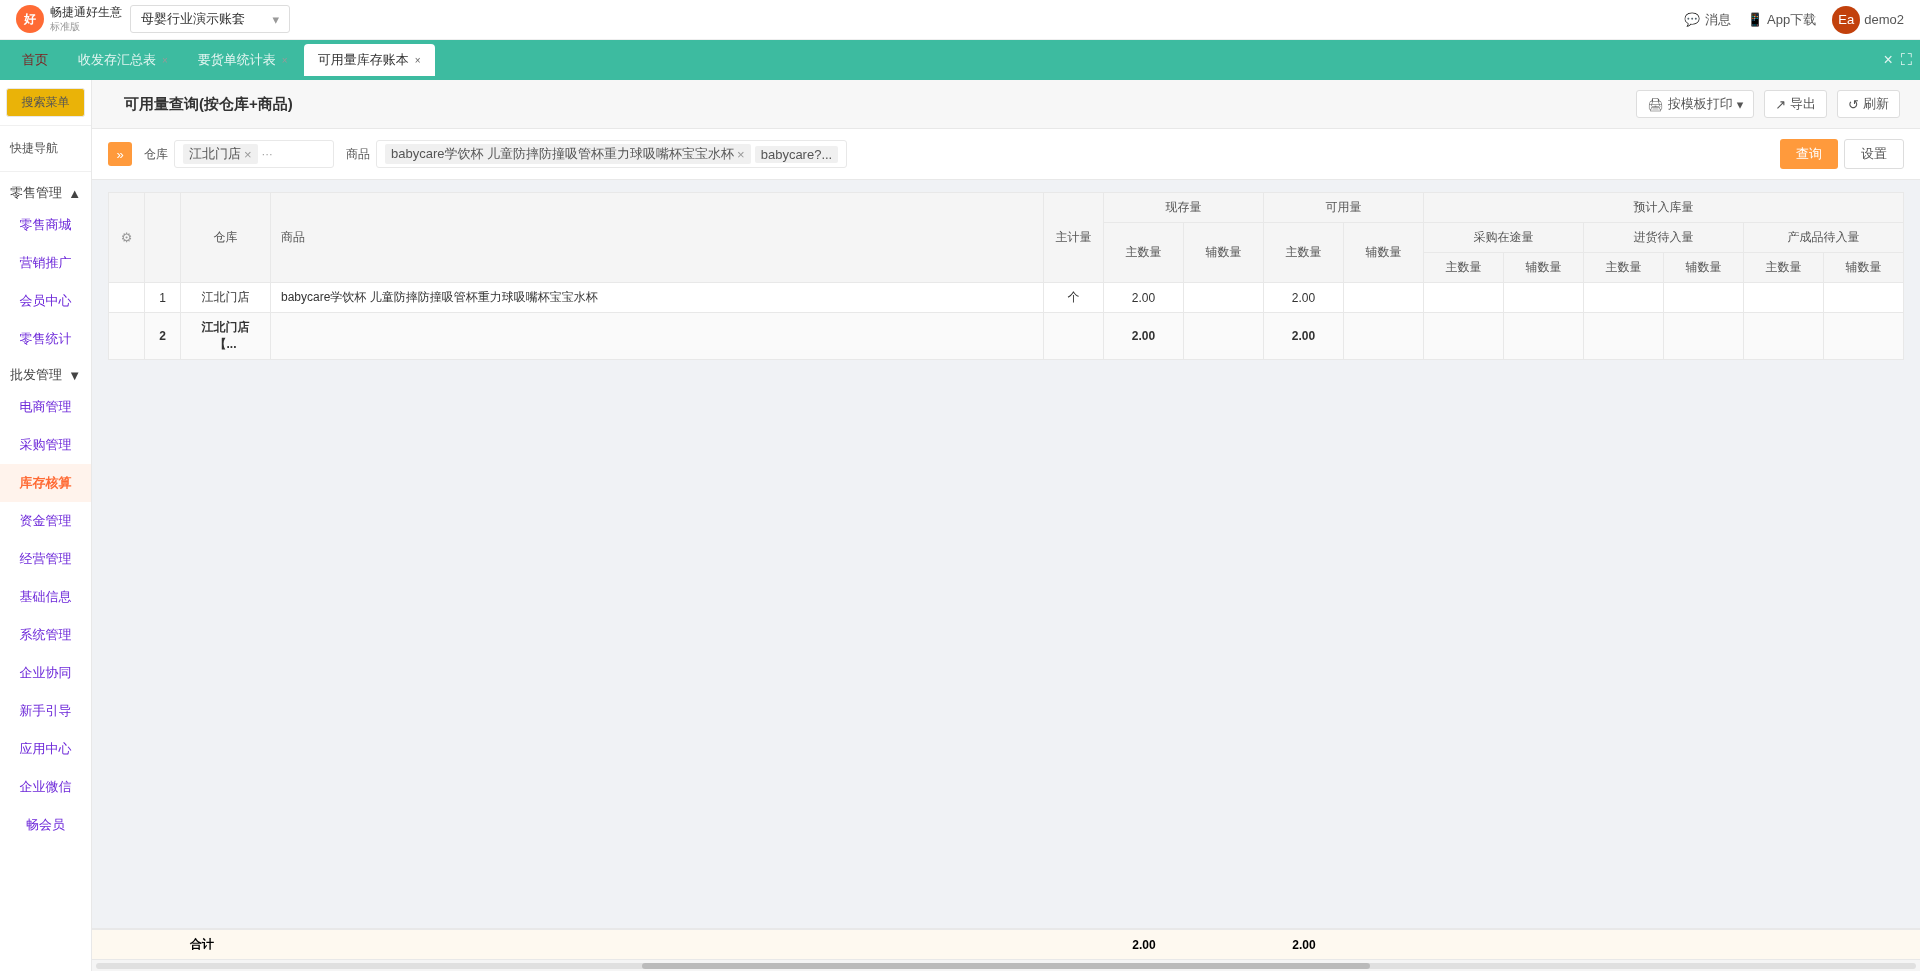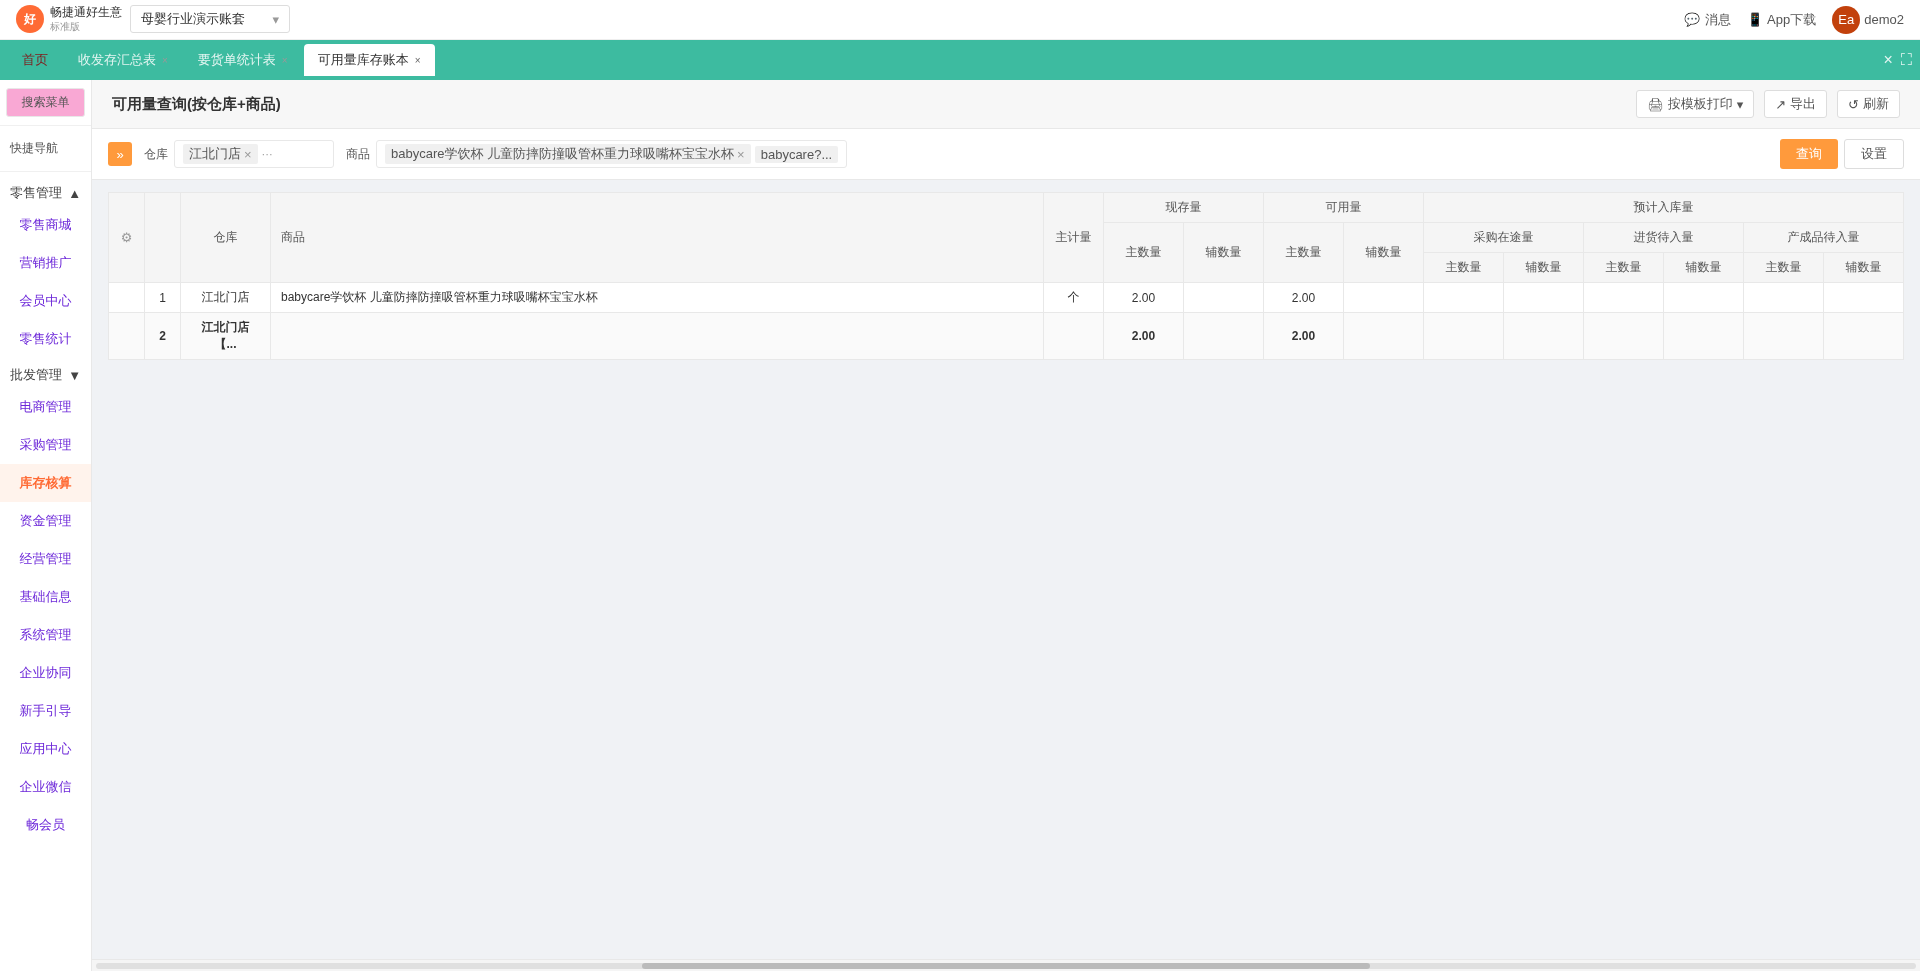--- a/index.html
+++ b/index.html
@@ -62,21 +62,21 @@
     .sidebar {
       width: 92px;
       background: #fff;
       border-right: 1px solid #e8e8e8;
       display: flex;
       flex-direction: column;
       flex-shrink: 0;
       overflow-y: auto;
     }
     .sidebar-search { padding: 8px 6px; border-bottom: 1px solid #f0f0f0; }
-    .sidebar-search-btn { width: 100%; padding: 5px; background: #f9a8d4; border: 1px solid #e8e8e8; border-radius: 3px; cursor: pointer; font-size: 12px; color: #555; text-align: center; }
+    .sidebar-search-btn { width: 100%; padding: 5px; background: #eab308; border: 1px solid #e8e8e8; border-radius: 3px; cursor: pointer; font-size: 12px; color: #555; text-align: center; }
     .sidebar-nav { padding: 6px 0; border-bottom: 1px solid #f0f0f0; }
     .sidebar-nav-item { padding: 8px 10px; cursor: pointer; font-size: 12px; color: #555; }
     .sidebar-section { padding: 4px 0; }
     .sidebar-item {
       padding: 10px 8px;
       cursor: pointer;
       font-size: 12px;
       color: #6d28d9;
       text-align: center;
       display: flex;
@@ -101,21 +101,21 @@
     
     .page-header {
       background: #f7f7f7;
       padding: 10px 20px;
       border-bottom: 1px solid #e8e8e8;
       display: flex;
       align-items: center;
       justify-content: space-between;
       flex-shrink: 0;
     }
-    .page-title { font-size: 15px; font-weight: bold; color: #333; }
+    .page-title { font-size: 15px; font-weight: bold; color: #333; margin-left: 12px; }
     .page-actions { display: flex; align-items: center; gap: 10px; }
     .page-action-btn {
       display: flex; align-items: center; gap: 4px;
       padding: 4px 10px;
       border: 1px solid #ddd;
       background: #fff;
       border-radius: 3px;
       cursor: pointer;
       font-size: 12px;
       color: #555;
@@ -480,20 +480,43 @@
             <td></td>
             <td></td>
             <td></td>
             <td></td>
             <td></td>
           </tr>
         </tbody>
       </table>
     </div>
 
+    <div style="background:#fef9f0;border-top:2px solid #e8e8e8;padding:0 16px;flex-shrink:0;">
+      <table class="footer-table">
+        <tbody>
+            <tr>
+          <td style="width:36px;"></td>
+          <td style="width:36px;"></td>
+          <td style="width:90px;text-align:left;font-weight:bold;">合计</td>
+          <td class="col-product" style="text-align:left;"></td>
+          <td style="width:60px;"></td>
+          <td style="width:80px;font-weight:bold;">2.00</td>
+          <td style="width:80px;"></td>
+          <td style="width:80px;font-weight:bold;">2.00</td>
+          <td style="width:80px;"></td>
+          <td style="width:80px;"></td>
+          <td style="width:80px;"></td>
+          <td style="width:80px;"></td>
+          <td style="width:80px;"></td>
+          <td style="width:80px;"></td>
+          <td style="width:80px;"></td>
+        </tr>
+      </tbody>
+        </table>
+    </div>
 
     <div class="scrollbar-area">
       <div class="scrollbar-track">
         <div class="scrollbar-thumb"></div>
       </div>
     </div>
 
   </div>
 </div>
 

